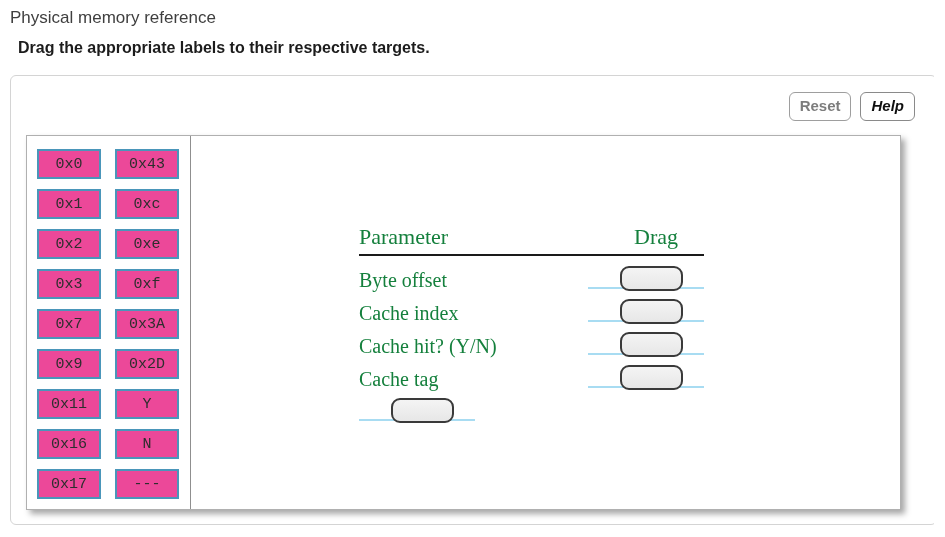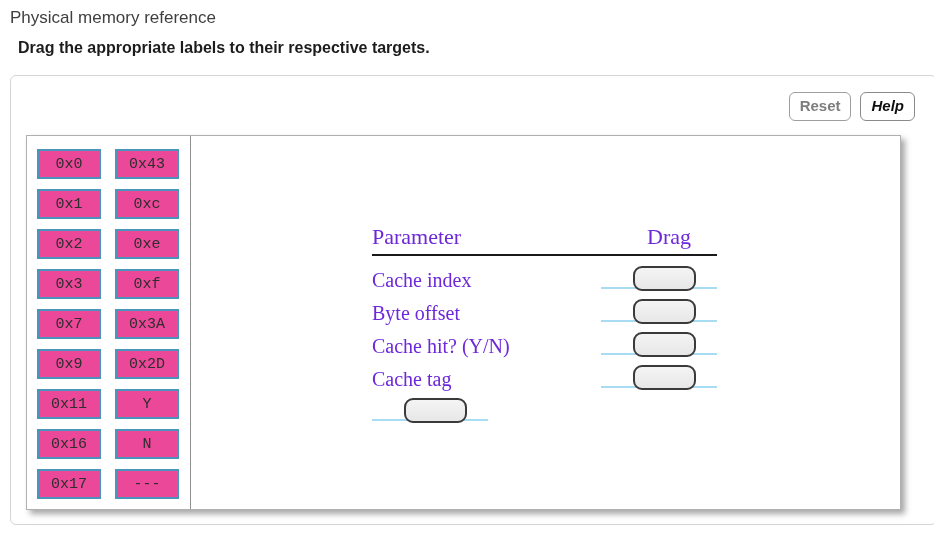--- a/index.html
+++ b/index.html
@@ -84,24 +84,24 @@
     font-size: 15px;
     display: flex;
     align-items: center;
     justify-content: center;
     cursor: grab;
     user-select: none;
     font-family: Liberation Mono, monospace;
   }
   .worksheet {
     position: absolute;
-    left: 345px; top: 88px;
+    left: 332px; top: 88px;
     width: 345px;
     font-family: "Liberation Serif", serif;
-    color: #6d28d9;
+    color: #15803d;
   }
   .ws-header {
     display: flex;
     justify-content: space-between;
     padding-right: 26px;
     font-size: 22px;
   }
   .ws-rule {
     margin-top: 4px;
     border-bottom: 2px solid #1a1a1a;
@@ -182,29 +182,29 @@
 
       <div class="worksheet">
         <div class="ws-header">
           <span>Parameter</span>
           <span>Drag</span>
         </div>
         <div class="ws-rule"></div>
         <div class="ws-rows">
 
           <div class="ws-row">
+            <span class="ws-label">Byte offset</span>
+            <span class="target-cell">
+              <span class="drop-line"></span>
+              <span class="drop-box"></span>
+            </span>
+          </div>
+
+          <div class="ws-row">
             <span class="ws-label">Cache index</span>
-            <span class="target-cell">
-              <span class="drop-line"></span>
-              <span class="drop-box"></span>
-            </span>
-          </div>
-
-          <div class="ws-row">
-            <span class="ws-label">Byte offset</span>
             <span class="target-cell">
               <span class="drop-line"></span>
               <span class="drop-box"></span>
             </span>
           </div>
 
           <div class="ws-row">
             <span class="ws-label">Cache hit? (Y/N)</span>
             <span class="target-cell">
               <span class="drop-line"></span>

